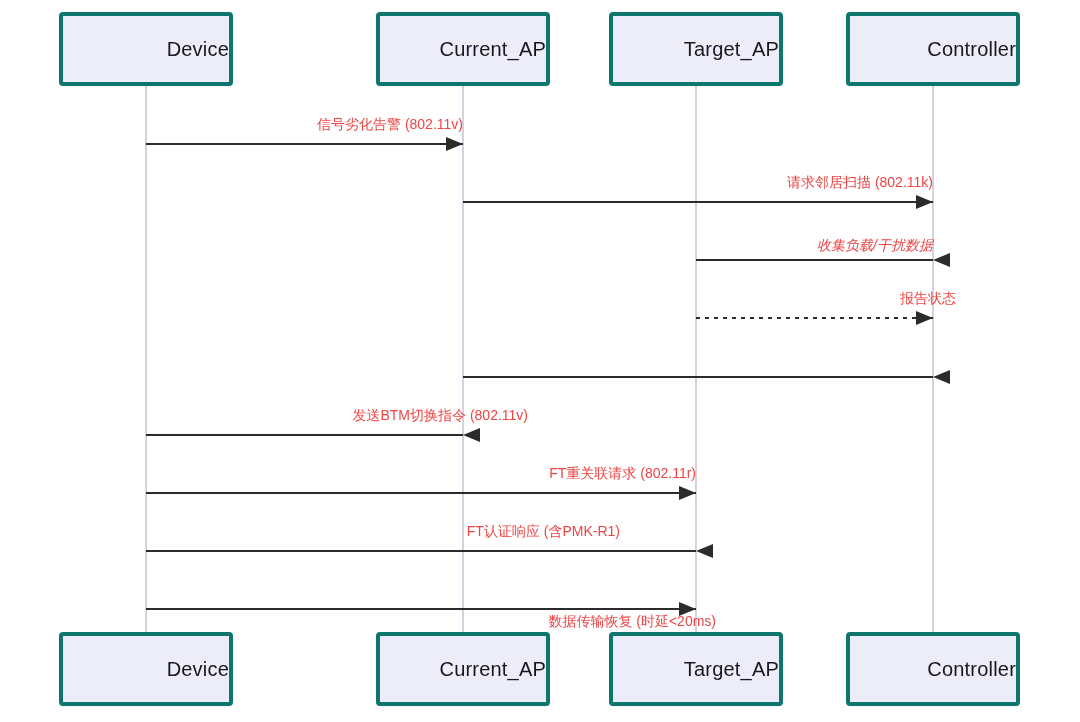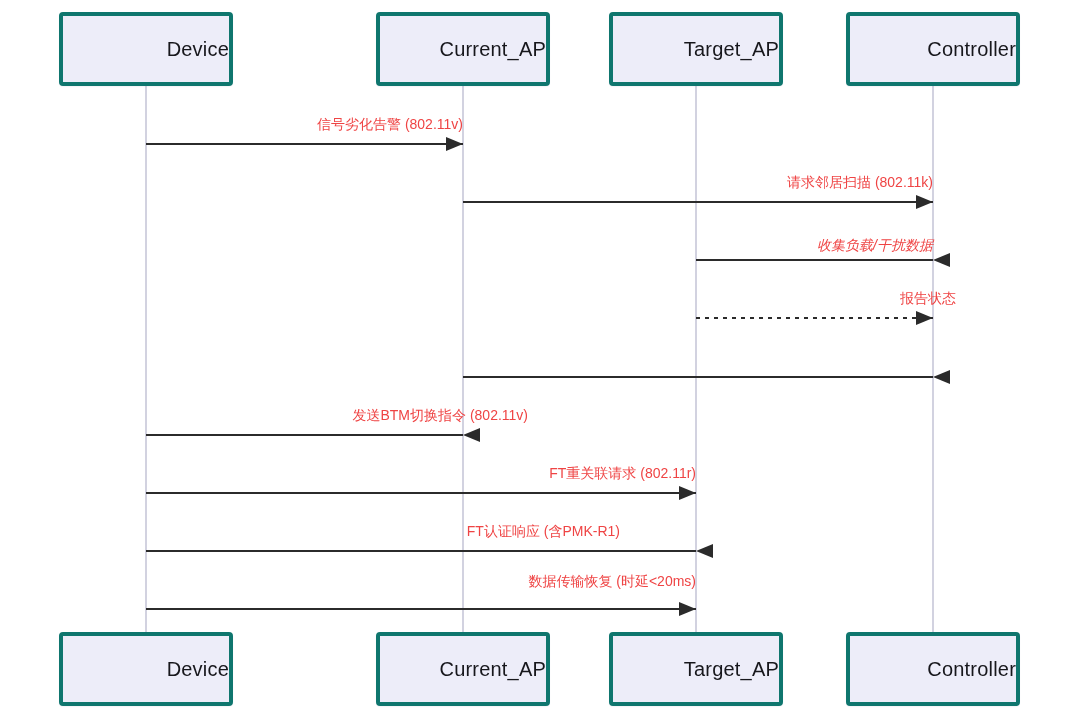--- a/index.html
+++ b/index.html
@@ -86,15 +86,15 @@
     <div class="arrowhead left" style="left: 463px; top: 428px;"></div>
     <div class="msg-label" style="left: 146px; width: 374px; top: 403px; margin-left: 8px;">发送BTM切换指令 (802.11v)</div>
     <div class="msg-line" style="left: 146px; top: 492px; width: 550px;"></div>
     <div class="arrowhead right" style="left: 679px; top: 486px;"></div>
     <div class="msg-label" style="left: 146px; width: 550px; top: 461px;">FT重关联请求 (802.11r)</div>
     <div class="msg-line" style="left: 146px; top: 550px; width: 550px;"></div>
     <div class="arrowhead left" style="left: 696px; top: 544px;"></div>
     <div class="msg-label" style="left: 146px; width: 474px; top: 519px;">FT认证响应 (含PMK-R1)</div>
     <div class="msg-line" style="left: 146px; top: 608px; width: 550px;"></div>
     <div class="arrowhead right" style="left: 679px; top: 602px;"></div>
-    <div class="msg-label" style="left: 146px; width: 550px; top: 569px;">数据传输恢复 (时延&lt;20ms)</div>
+    <div class="msg-label" style="left: 146px; width: 550px; top: 609px; padding-left: 20px;">数据传输恢复 (时延&lt;20ms)</div>
 
 </div>
 
 </body></html>

